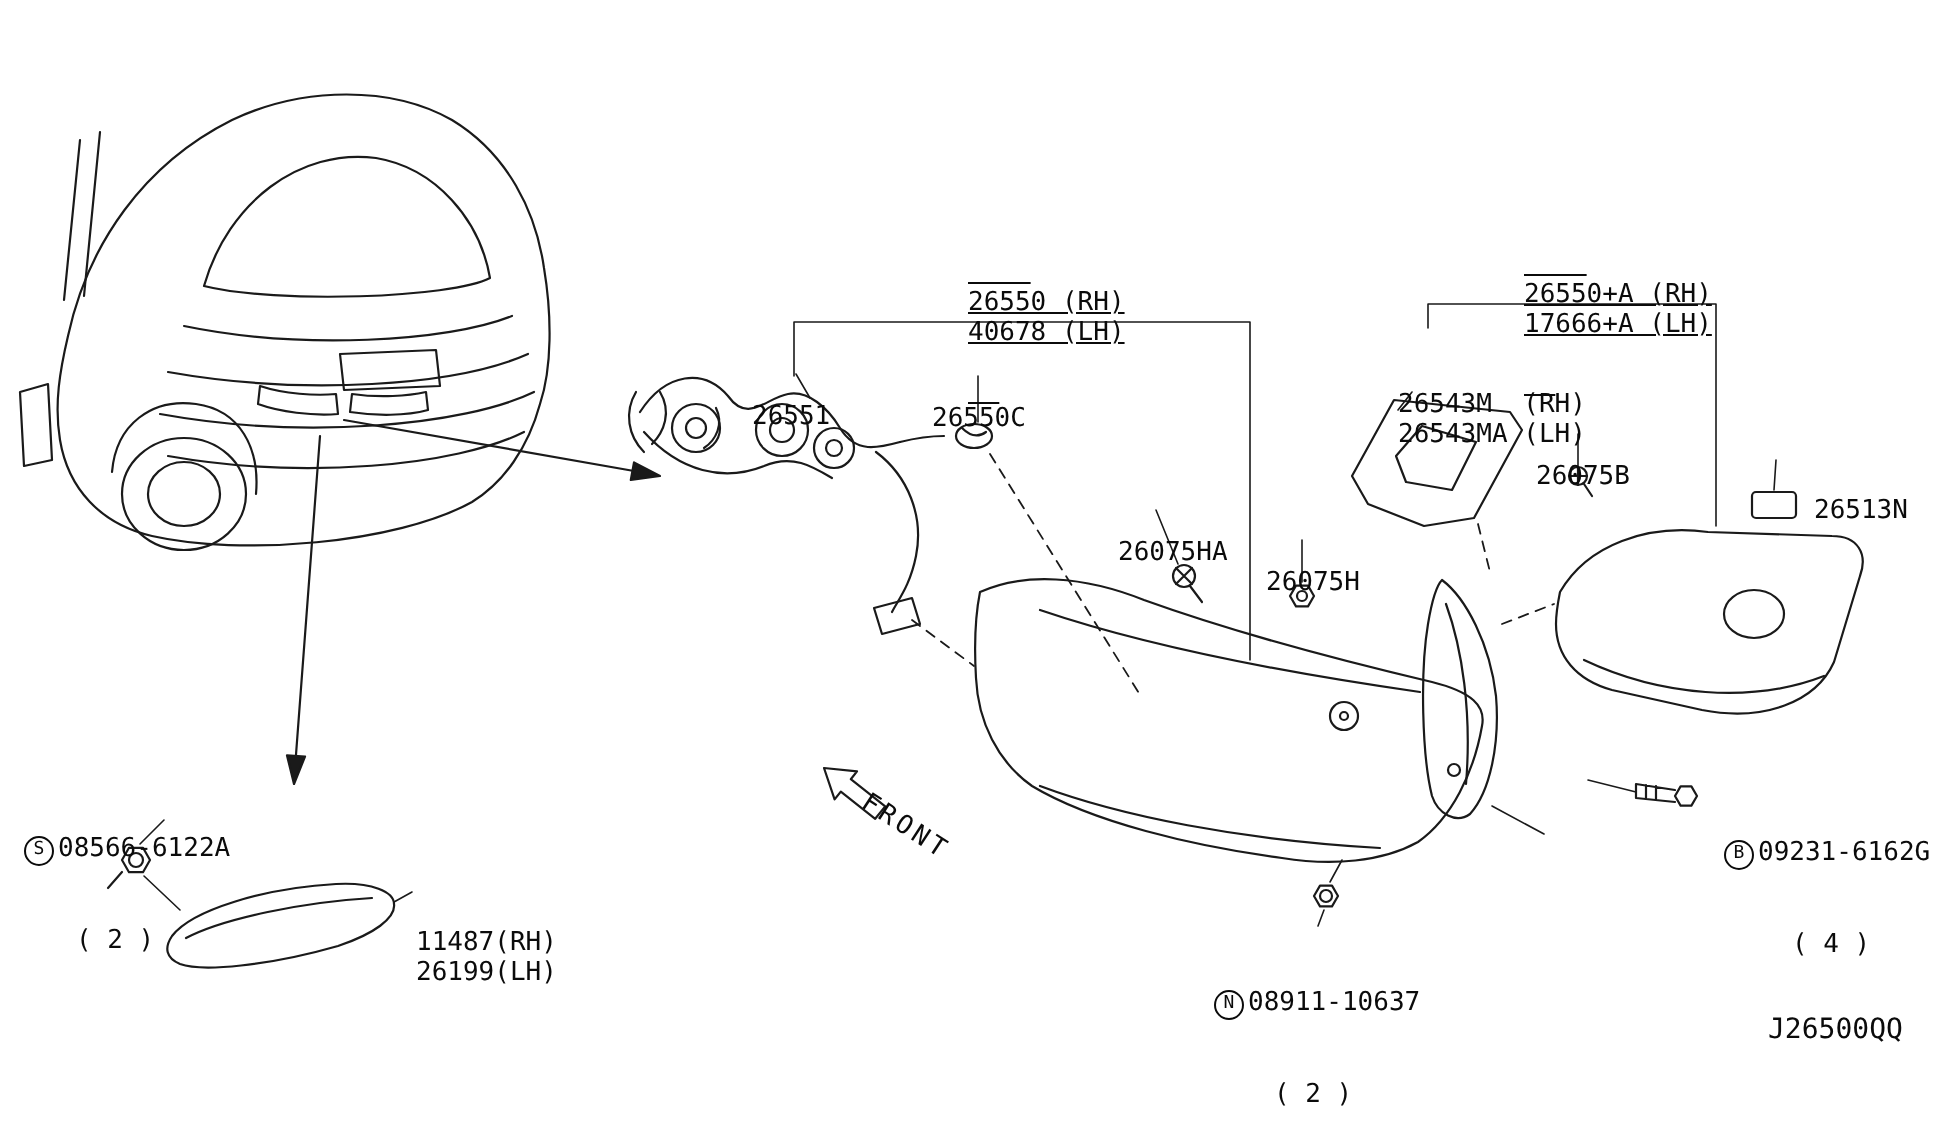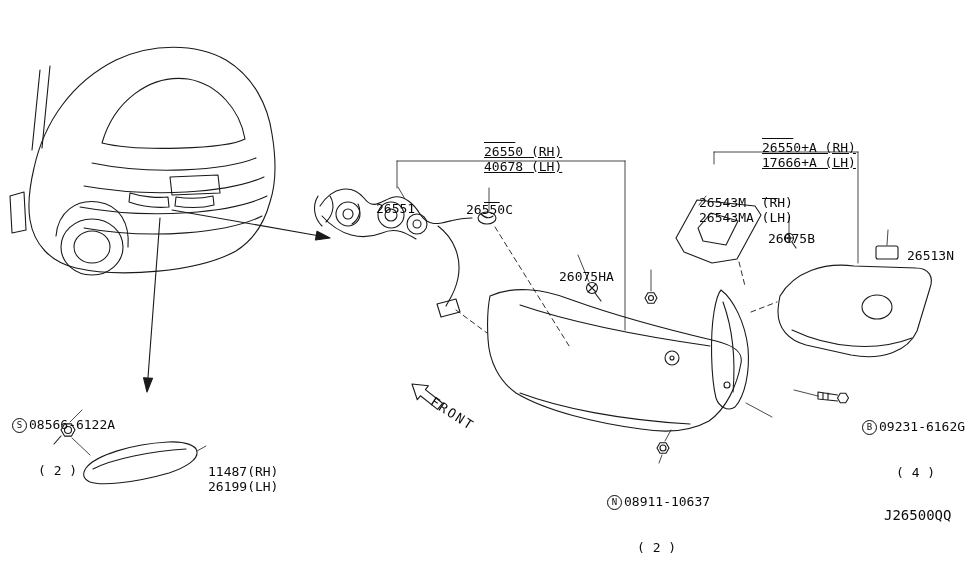--- a/index.html
+++ b/index.html
@@ -183,20 +183,23 @@
   </div>
 
   <div class="lbl" style="left:863px;top:218px;margin-left:44px;">
     <div>26513N</div>
   </div>
 
   <div class="lbl" style="left:559px;top:239px;">
     <div>26075HA</div>
   </div>
 
+  <div class="lbl" style="left:633px;top:254px;">
+    <div>26075H</div>
+  </div>
 
   <div class="lbl" style="left:12px;top:387px;">
     <div><span class="circ">S</span><span>08566-6122A</span></div>
     <span class="qty" style="padding-left:26px;">( 2 )</span>
   </div>
 
   <div class="lbl" style="left:208px;top:434px;">
     <div>11487(RH)</div><div>26199(LH)</div>
   </div>
 

